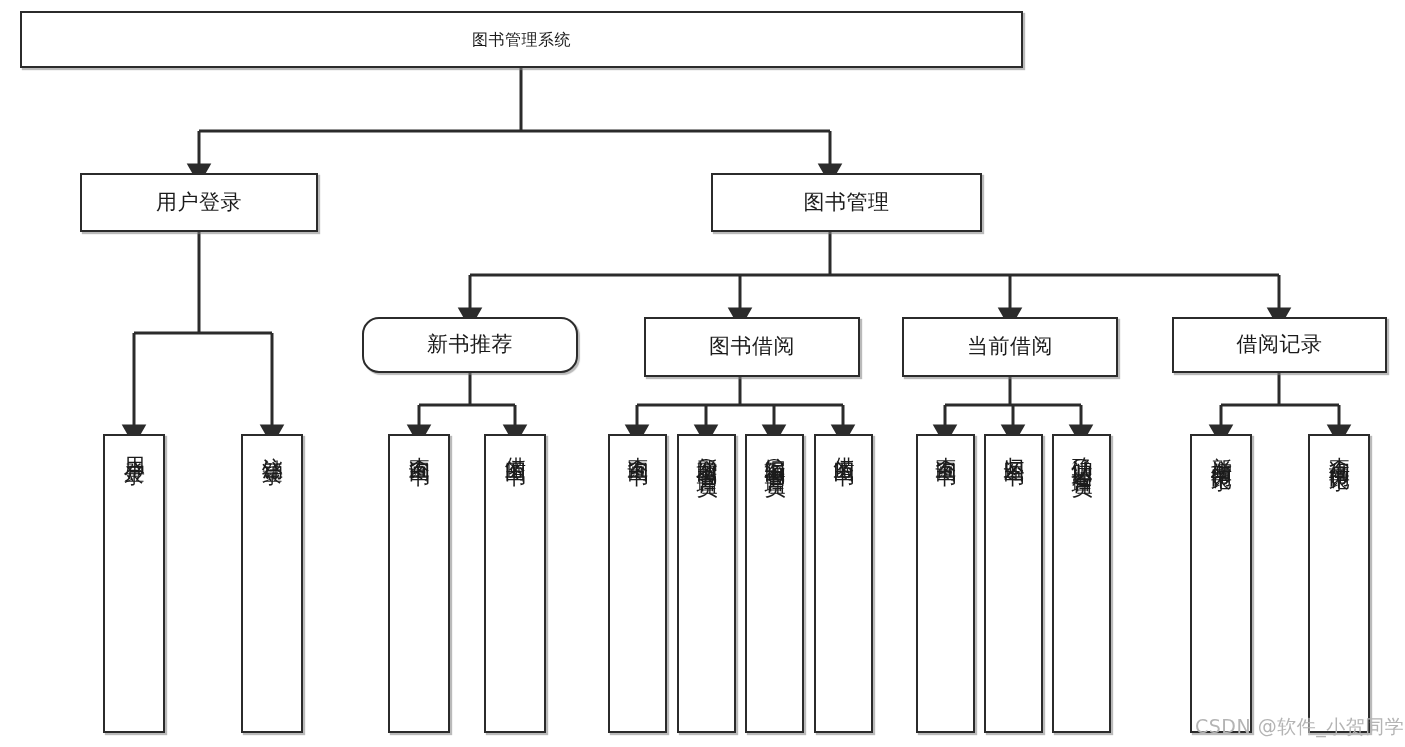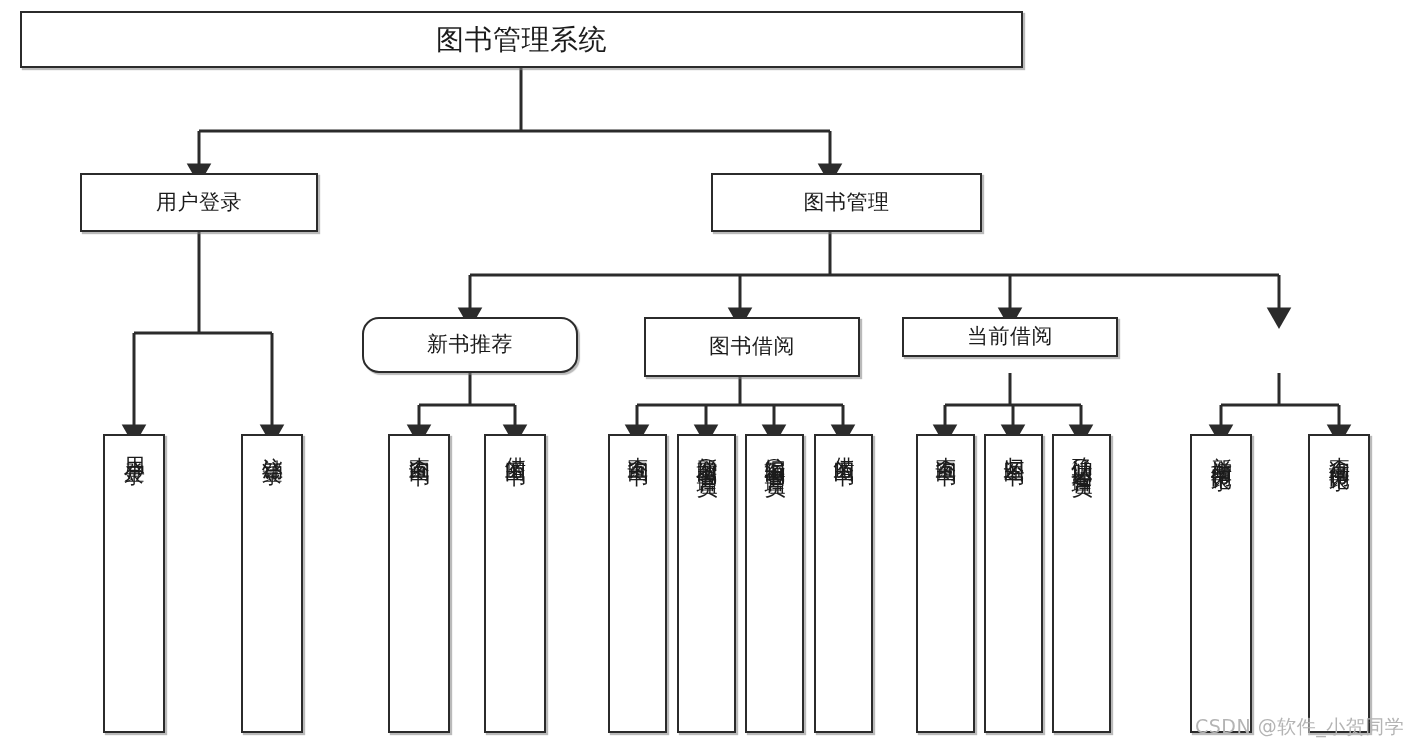--- a/index.html
+++ b/index.html
@@ -39,21 +39,21 @@
     z-index: 3;
   }
   .node .label {
     font-size: 21px;
     line-height: 1.12;
     letter-spacing: 0.5px;
     color: #1b1b1b;
     text-align: center;
     white-space: nowrap;
   }
-  .node.root .label { font-size: 28px; }
+  .node.root .label { font-size: 16px; }
   .node.leaf {
     align-items: flex-start;
     justify-content: center;
     padding-top: 4px;
   }
   .node.leaf .label {
     writing-mode: vertical-rl;
     text-orientation: upright;
     -webkit-writing-mode: vertical-rl;
     font-size: 21px;
@@ -137,22 +137,25 @@
   <div class="node lvl1" style="left: 711px; top: 173px; width: 271px; height: 59px;">
     <span class="label">图书管理</span>
   </div>
 
   <div class="node lvl2" style="left: 362px; top: 317px; width: 216px; height: 56px; border-radius: 17px;">
     <span class="label">新书推荐</span>
   </div>
   <div class="node lvl2" style="left: 644px; top: 317px; width: 216px; height: 60px;">
     <span class="label">图书借阅</span>
   </div>
-  <div class="node lvl2" style="left: 902px; top: 317px; width: 216px; height: 40px;">
+  <div class="node lvl2" style="left: 902px; top: 317px; width: 216px; height: 60px;">
     <span class="label">当前借阅</span>
+  </div>
+  <div class="node lvl2" style="left: 1172px; top: 317px; width: 215px; height: 56px;">
+    <span class="label">借阅记录</span>
   </div>
 
   <div class="node leaf" style="left: 103px; top: 434px; width: 62px; height: 299px;">
     <span class="label">用户登录</span>
   </div>
   <div class="node leaf" style="left: 241px; top: 434px; width: 62px; height: 299px;">
     <span class="label">注销登录</span>
   </div>
   <div class="node leaf" style="left: 388px; top: 434px; width: 62px; height: 299px;">
     <span class="label">查询图书</span>

